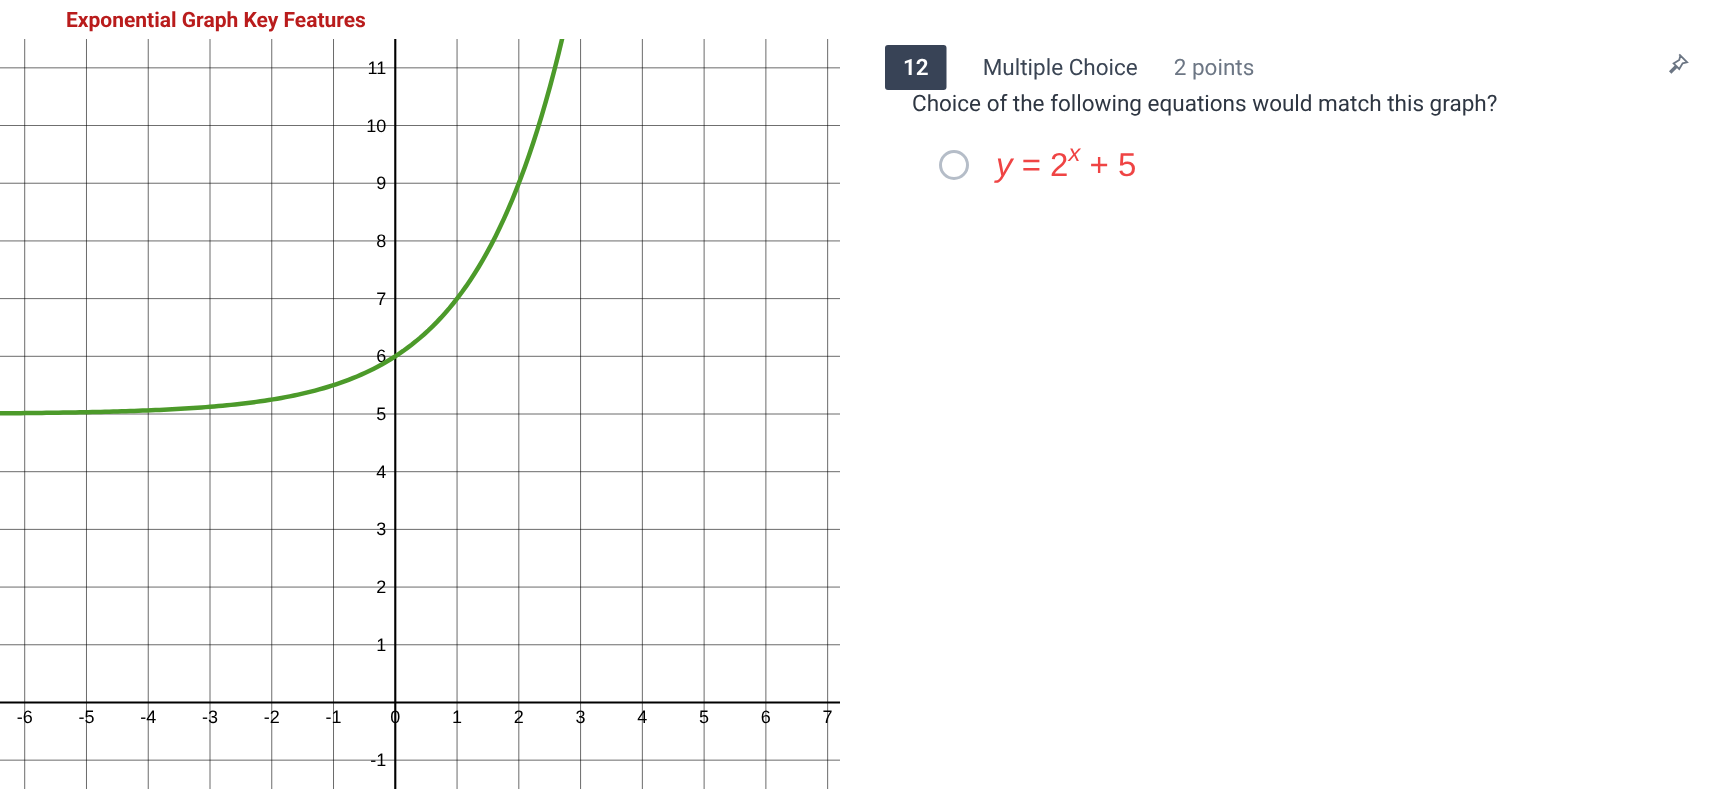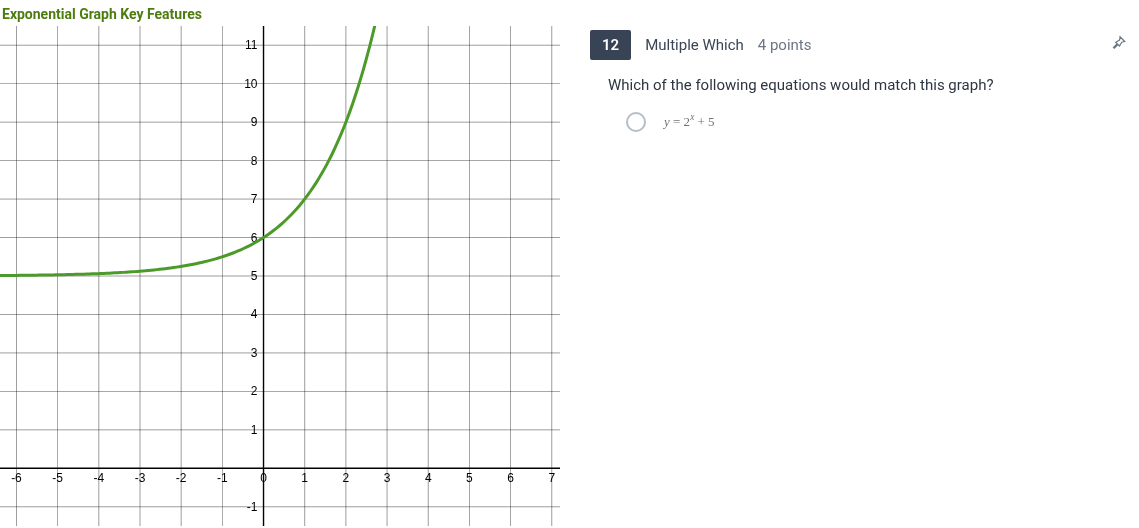--- a/index.html
+++ b/index.html
@@ -17,40 +17,40 @@
     display: flex;
     height: 100%;
   }
   .left {
     width: 580px;
     padding: 6px 0 0 0;
   }
   .title {
     font-weight: 700;
     font-size: 14px;
-    color: #4d7c0f;
+    color: #b91c1c;
     padding-left: 2px;
     margin-bottom: 4px;
+    margin-left: 42px;
   }
   .chart-wrap {
     width: 560px;
     height: 500px;
     position: relative;
   }
   .chart-wrap svg { display: block; }
   .right {
     flex: 1;
     padding: 30px 18px 0 10px;
     position: relative;
   }
   .qhdr {
     display: flex;
     align-items: center;
-    gap: 14px;
-    margin-bottom: 16px;
+    gap: 24px;
   }
   .qnum {
     background: #384356;
     color: #fff;
     font-weight: 600;
     font-size: 15px;
     padding: 6px 12px;
     border-radius: 2px;
     min-width: 34px;
     text-align: center;
@@ -82,23 +82,23 @@
   }
   .radio {
     width: 20px;
     height: 20px;
     border: 2px solid #b5bdc8;
     border-radius: 50%;
     flex: 0 0 20px;
     cursor: pointer;
   }
   .eq {
-    font-family: Liberation Serif, serif;
-    font-size: 13px;
-    color: #737373;
+    font-family: Liberation Sans, sans-serif;
+    font-size: 22px;
+    color: #ef4444;
     white-space: nowrap;
   }
   .eq .it { font-style: italic; }
   .eq sup { font-size: 0.72em; position: relative; top: -0.15em; }
 </style>
 </head>
 <body>
 
 <div class="page">
   <div class="left">
@@ -166,24 +166,24 @@
   </div>
 
   <div class="right">
     <span class="pin">
       <svg width="18" height="18" viewBox="0 0 24 24" fill="none" stroke="currentColor" stroke-width="1.6">
         <path d="M14 3l7 7-4 1-3 5-2-2-5 5-1-1 5-5-2-2 5-3 1-4z"></path>
       </svg>
     </span>
     <div class="qhdr">
       <div class="qnum">12</div>
-      <div class="qtype">Multiple Which</div>
-      <div class="qpts">4 points</div>
+      <div class="qtype">Multiple Choice</div>
+      <div class="qpts">2 points</div>
     </div>
-    <div class="prompt">Which of the following equations would match this graph?</div>
+    <div class="prompt">Choice of the following equations would match this graph?</div>
     <div class="options" id="options">
         <div class="opt">
           <div class="radio"></div>
           <div class="eq"><span class="it">y</span> = 2<sup><span class="it">x</span></sup> + 5</div>
         </div>
       </div>
   </div>
 </div>
 
 </body></html>

